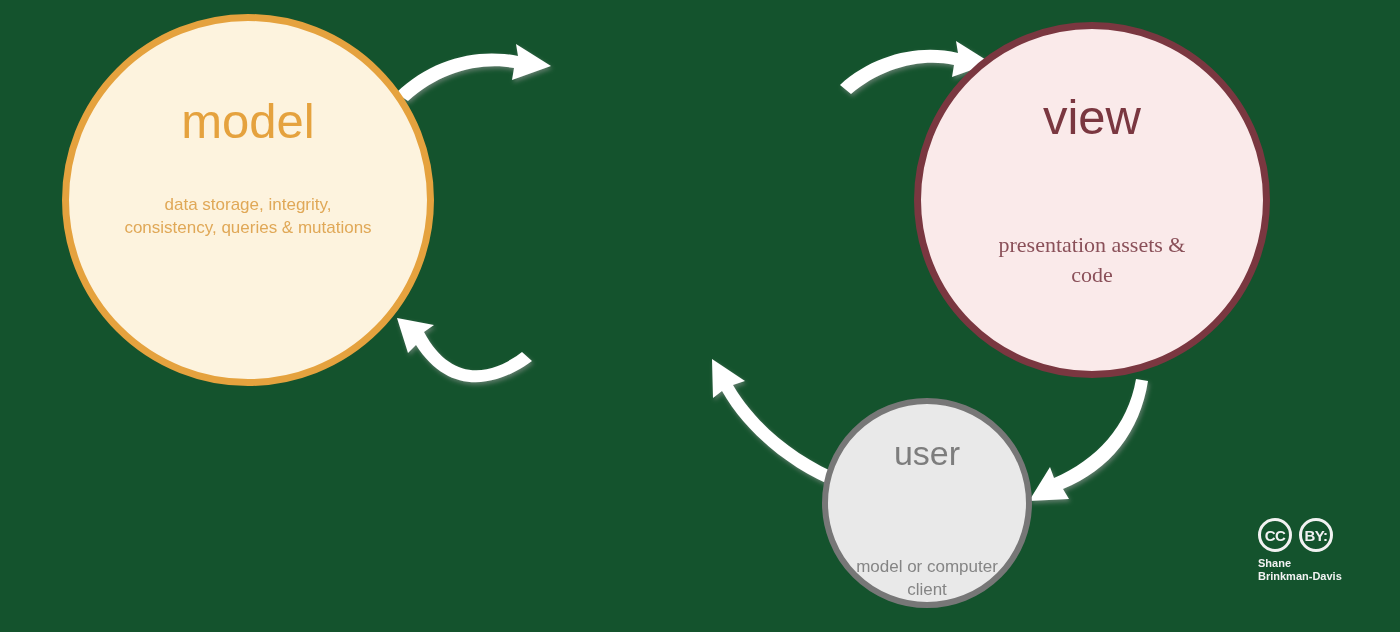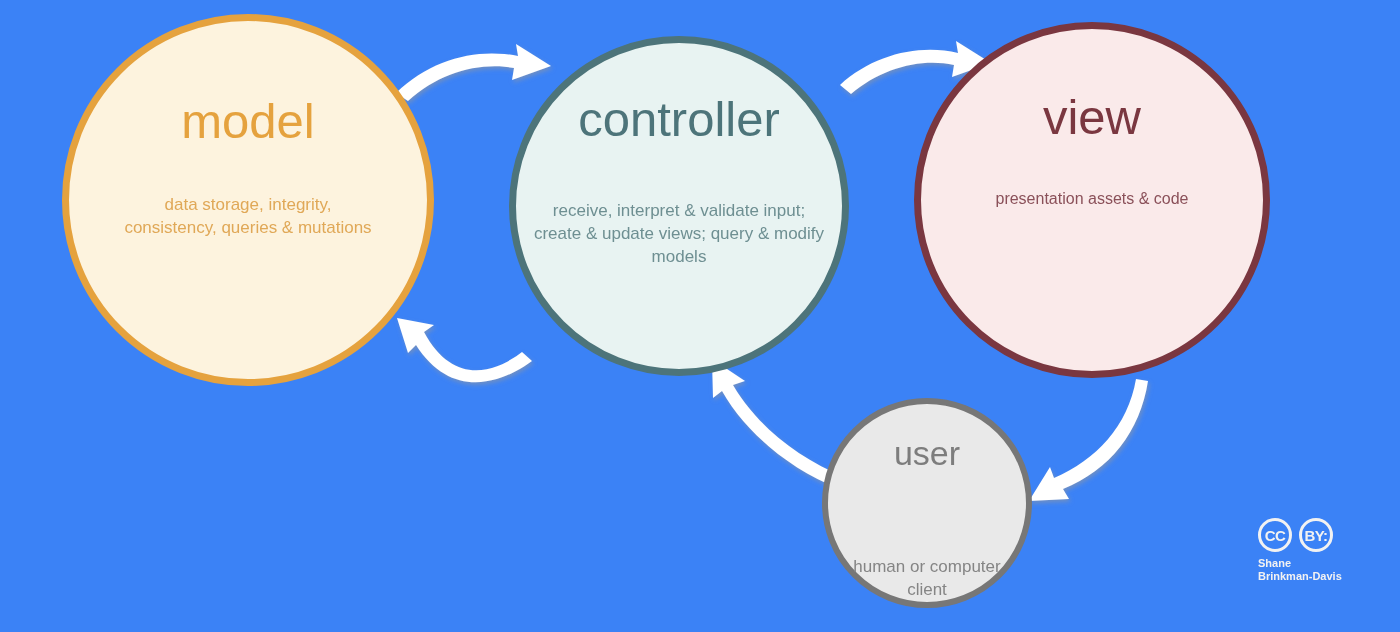--- a/index.html
+++ b/index.html
@@ -9,21 +9,21 @@
     background: #ffffff;
   }
   body {
     font-family: "Liberation Sans", sans-serif;
     -webkit-font-smoothing: antialiased;
   }
   #stage {
     position: relative;
     width: 1400px;
     height: 632px;
-    background: #3b82f6;
+    background: #14532d;
     overflow: hidden;
   }
 
   
   #arrows {
     position: absolute;
     left: 0;
     top: 0;
     width: 1400px;
     height: 632px;
@@ -98,23 +98,24 @@
     border-color: #7a3740;
     background: #faeaea;
   }
   #node-view .node-title {
     color: #7a3740;
     font-size: 49px;
     margin-top: 64px;
   }
   #node-view .node-desc {
     color: #8a5059;
-    font-size: 16px;
-    margin-top: 46px;
+    font-size: 22px;
+    margin-top: 88px;
     width: 220px;
+    font-family: Liberation Serif, serif;
   }
 
   
   #node-user {
     left: 822px; top: 398px;
     width: 210px; height: 210px;
     border-width: 6px;
     border-color: #777777;
     background: #e9e9e9;
     justify-content: space-between;
@@ -231,33 +232,29 @@
                L 733 385
                C 754 421, 790 452, 833 472 Z" fill="#ffffff"></path>
     </g>
   </svg>
 
   <div class="node" id="node-model">
     <div class="node-title">model</div>
     <div class="node-desc">data storage, integrity, consistency, queries &amp; mutations</div>
   </div>
 
-  <div class="node" id="node-controller">
-    <div class="node-title">controller</div>
-    <div class="node-desc">receive, interpret &amp; validate input; create &amp; update views; query &amp; modify models</div>
-  </div>
 
   <div class="node" id="node-view">
     <div class="node-title">view</div>
     <div class="node-desc">presentation assets &amp; code</div>
   </div>
 
   <div class="node" id="node-user">
     <div class="node-title">user</div>
-    <div class="node-desc">human or computer client</div>
+    <div class="node-desc">model or computer client</div>
   </div>
 
   <div id="cc-badge">
     <div class="cc-marks">
       <div class="cc-circle">
         <span>CC</span>
       </div>
       <div class="cc-circle">
         <span>BY:</span>
       </div>

